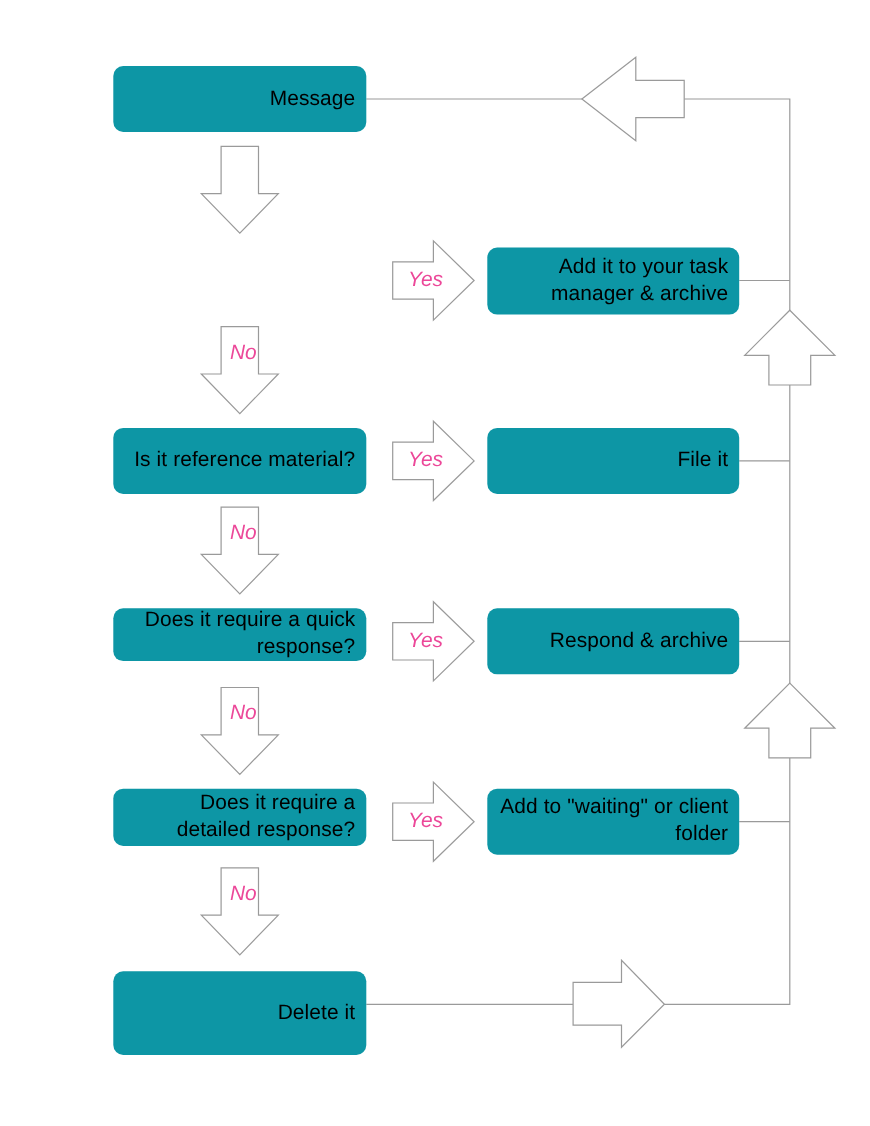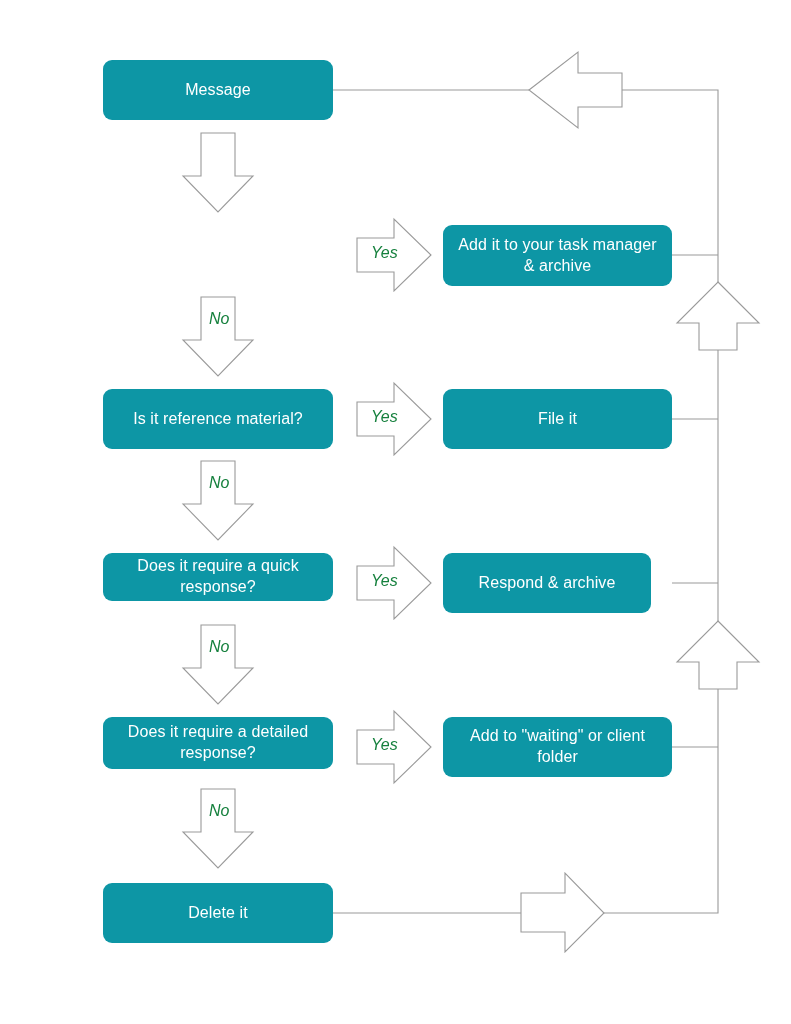--- a/index.html
+++ b/index.html
@@ -26,39 +26,39 @@
     height: 1024px;
   }
   .node-box {
     position: absolute;
     box-sizing: border-box;
     background: #0d96a5;
     border-radius: 9px;
     display: flex;
     align-items: center;
     justify-content: center;
-    text-align: center;
-    color: #ffffff;
+    text-align: right;
+    color: #000000;
     font-family: "Liberation Sans", sans-serif;
-    font-size: 16px;
+    font-size: 19px;
     font-weight: 400;
     line-height: 1.30;
     letter-spacing: 0.1px;
     padding: 2px 10px;
   }
   .node-box span {
     display: block;
     width: 100%;
   }
   .edge-label {
     position: absolute;
     font-family: "Liberation Sans", sans-serif;
     font-style: italic;
-    font-size: 16px;
-    color: #15803d;
+    font-size: 19px;
+    color: #ec4899;
     white-space: nowrap;
     z-index: 5;
   }
 </style>
 </head>
 <body>
 
 <div id="canvas">
 
   <svg id="flow-svg" viewBox="0 0 791 1024" xmlns="http://www.w3.org/2000/svg">
@@ -112,33 +112,33 @@
   </div>
 
   <div class="node-box" style="left:443px; top:389px; width:229px; height:60px;">
     <span>File it</span>
   </div>
 
   <div class="node-box" style="left:103px; top:553px; width:230px; height:48px;">
     <span>Does it require a quick response?</span>
   </div>
 
-  <div class="node-box" style="left:443px; top:553px; width:208px; height:60px;">
+  <div class="node-box" style="left:443px; top:553px; width:229px; height:60px;">
     <span>Respond &amp; archive</span>
   </div>
 
   <div class="node-box" style="left:103px; top:717px; width:230px; height:52px;">
     <span>Does it require a detailed response?</span>
   </div>
 
   <div class="node-box" style="left:443px; top:717px; width:229px; height:60px;">
     <span>Add to "waiting" or client folder</span>
   </div>
 
-  <div class="node-box" style="left:103px; top:883px; width:230px; height:60px;">
+  <div class="node-box" style="left:103px; top:883px; width:230px; height:76px;">
     <span>Delete it</span>
   </div>
 
   <div class="edge-label" style="left:371px; top:244px;">Yes</div>
   <div class="edge-label" style="left:371px; top:408px;">Yes</div>
   <div class="edge-label" style="left:371px; top:572px;">Yes</div>
   <div class="edge-label" style="left:371px; top:736px;">Yes</div>
 
   <div class="edge-label" style="left:209px; top:310px;">No</div>
   <div class="edge-label" style="left:209px; top:474px;">No</div>

